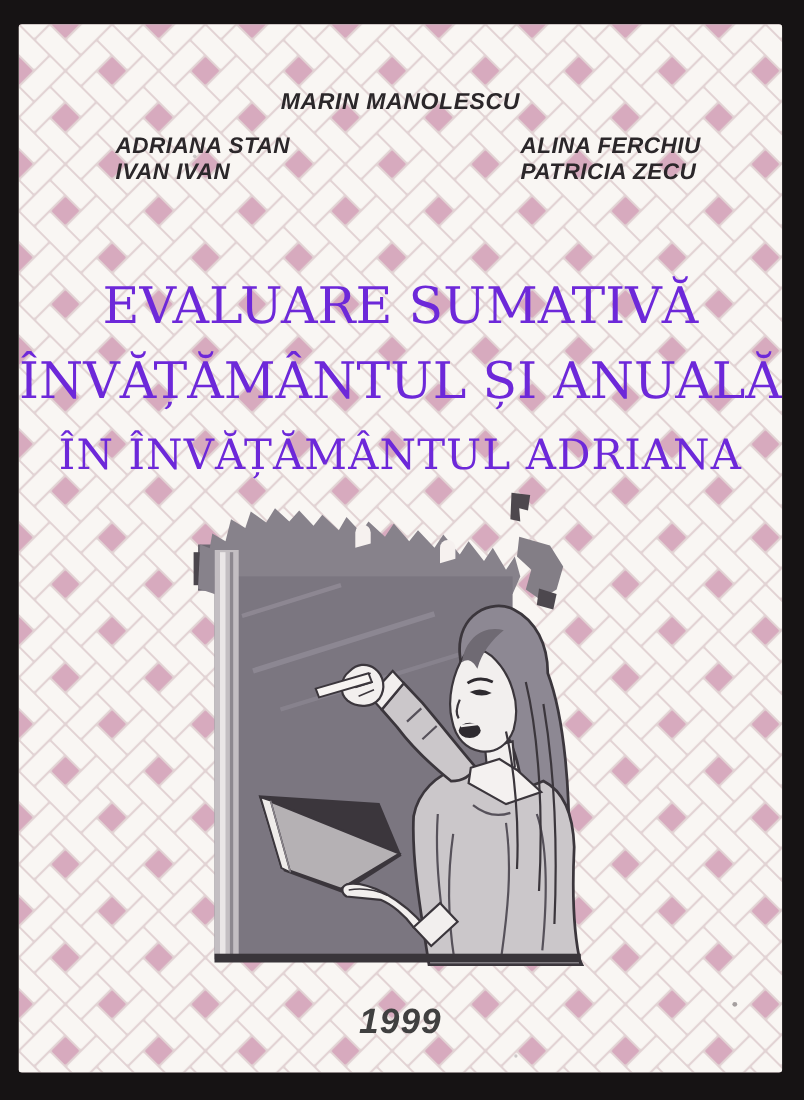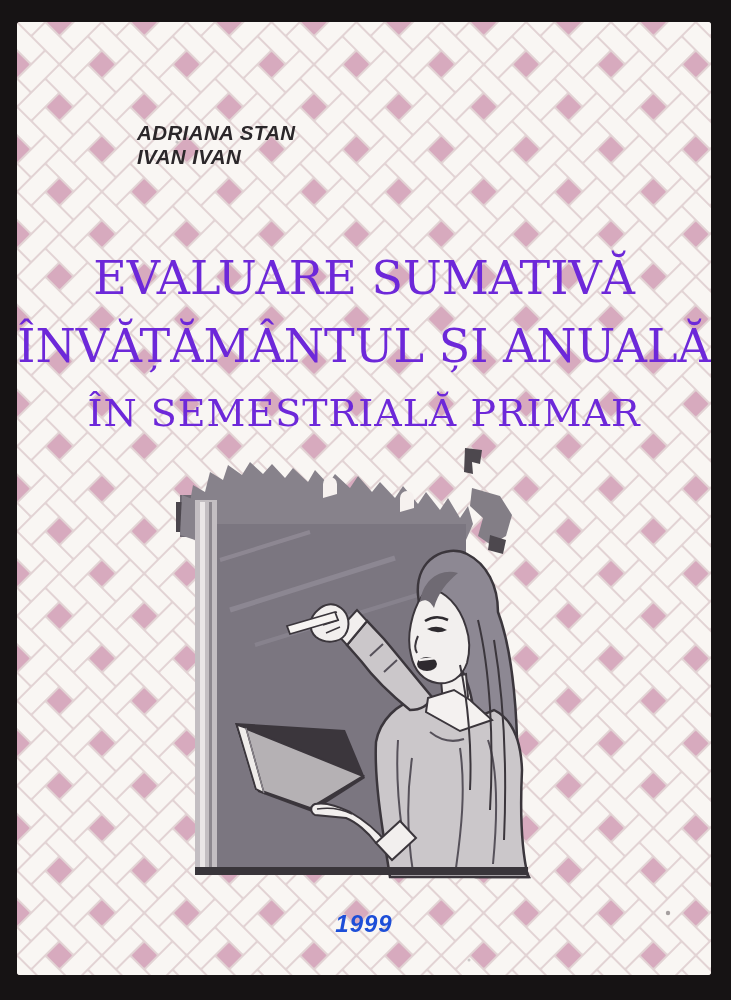--- a/index.html
+++ b/index.html
@@ -22,40 +22,40 @@
 
   .lead-author{
     position:absolute;top:59px;left:0;width:100%;
     text-align:center;
     font-size:21px;font-weight:bold;font-style:italic;
     letter-spacing:0.5px;color:#2b272a;
   }
   .authors-row{
     position:absolute;top:99px;left:0;width:694px;
     display:flex;justify-content:space-between;
-    box-sizing:border-box;padding:0 74px 0 120px;
+    box-sizing:border-box;padding:0 74px 0 88px;
   }
   .author-col{
     font-size:20.5px;font-weight:bold;font-style:italic;
     letter-spacing:0.4px;color:#2b272a;line-height:24px;
   }
   .title-block{
     position:absolute;top:222px;left:0;width:100%;
     text-align:center;color:#6d28d9;
     font-family:"DejaVu Serif",serif;font-weight:normal;
   }
   .title-line{font-size:46px;line-height:68px;letter-spacing:0px;}
   .title-line.small{font-size:38px;line-height:66px;letter-spacing:1px;}
 
   .illustration{position:absolute;left:143px;top:418px;}
 
   .year{
     position:absolute;top:888px;left:0;width:100%;
-    text-align:center;font-size:24px;font-weight:bold;font-style:italic;
-    letter-spacing:1px;color:#1d4ed8;
+    text-align:center;font-size:32px;font-weight:bold;font-style:italic;
+    letter-spacing:1px;color:#404040;
   }
 </style>
 </head>
 <body>
 
 <div class="photo">
   <div class="cover">
 
     <svg class="weave-bg" width="694" height="953" aria-hidden="true">
       <defs>
@@ -69,32 +69,37 @@
         </pattern>
       </defs>
       <rect x="0" y="0" width="694" height="953" fill="url(#pinwheel)"></rect>
 
       <circle cx="651" cy="891" r="2.2" fill="#6c6668" opacity="0.6"></circle>
       <circle cx="160" cy="120" r="1.6" fill="#8a8486" opacity="0.4"></circle>
       <circle cx="452" cy="938" r="1.5" fill="#8a8486" opacity="0.4"></circle>
     </svg>
 
     <div class="cover-content">
+      <div class="lead-author">MARIN MANOLESCU</div>
 
       <div class="authors-row">
         <div class="author-col">
           <div>ADRIANA STAN</div>
           <div>IVAN IVAN</div>
         </div>
+        <div class="author-col">
+          <div>ALINA FERCHIU</div>
+          <div>PATRICIA ZECU</div>
+        </div>
       </div>
 
       <div class="title-block">
         <div class="title-line">EVALUARE SUMATIVĂ</div>
         <div class="title-line">ÎNVĂȚĂMÂNTUL ȘI ANUALĂ</div>
-        <div class="title-line small">ÎN SEMESTRIALĂ PRIMAR</div>
+        <div class="title-line small">ÎN ÎNVĂȚĂMÂNTUL ADRIANA</div>
       </div>
 
       <svg class="illustration" width="400" height="440" viewBox="0 0 400 440" aria-hidden="true">
 
         <rect x="20" y="55" width="15" height="42" fill="#6e6972"></rect>
         <rect x="16" y="62" width="6" height="30" fill="#4b464d"></rect>
 
         <path fill="#87828b" stroke="none" d="
           M35,100 L30,62 L33,45 L45,52 L50,32 L63,40 L68,25 L82,35 L90,22 L103,34 L112,24
           L125,38 L133,28 L148,42 L155,30 L168,44 L175,34 L190,48 L198,36 L212,52 L220,42

